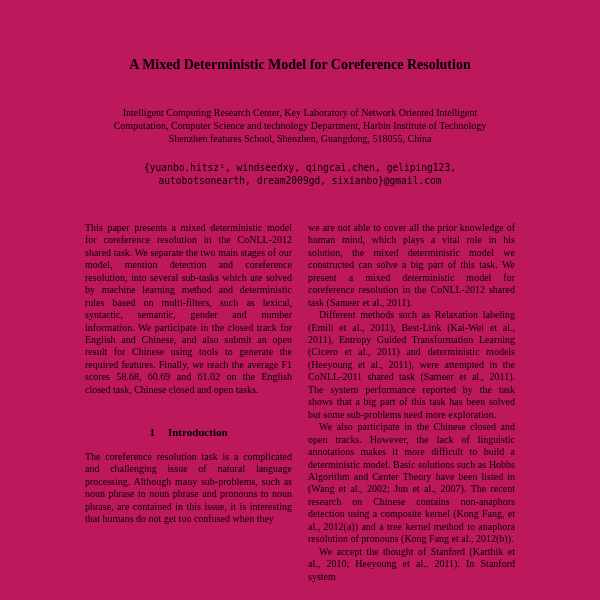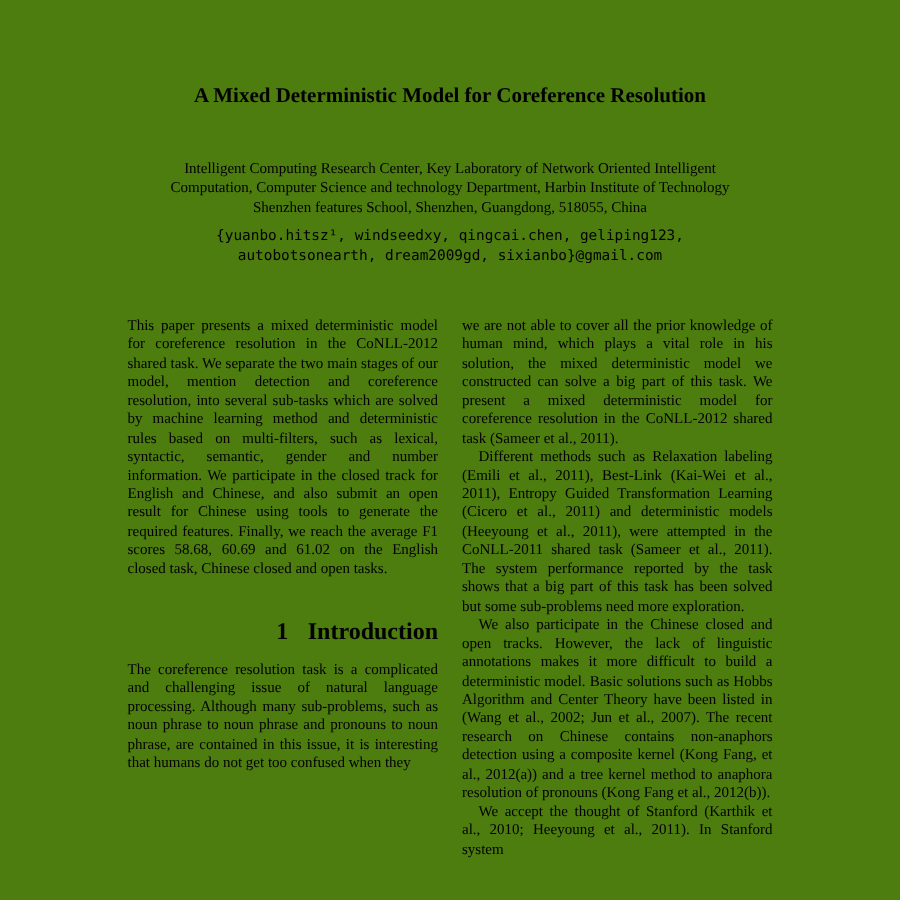--- a/index.html
+++ b/index.html
@@ -1,41 +1,41 @@
 <!DOCTYPE html>
 <html><head>
 <meta charset="utf-8">
 <style>
   * { box-sizing: border-box; }
   html, body { margin: 0; padding: 0; background: #ffffff; }
   body { width: 600px; height: 600px; overflow: hidden; }
   .page {
     width: 600px; height: 600px;
-    background: #4d7c0f; color: #000000;
+    background: #be185d; color: #000000;
     font-family: "Liberation Serif", serif;
     padding: 56px 85px 4px 85px;
     overflow: hidden;
   }
   .title {
     font-size: 14px; font-weight: bold; text-align: center;
     margin: 0 0 32px 0; line-height: 1.25;
   }
   .authors { font-size: 10.5px; font-weight: bold; text-align: center; line-height: 1.32; }
   .affiliation { font-size: 10px; text-align: center; line-height: 1.32; margin-top: 2px; }
   .emails {
     font-family: "DejaVu Sans Mono", "Liberation Mono", monospace;
-    font-size: 9.6px; text-align: center; line-height: 1.4; margin-top: 6px;
+    font-size: 9.6px; text-align: center; line-height: 1.4; margin-top: 16px;
   }
   .authors div, .affiliation div, .emails div { white-space: nowrap; }
   .columns { display: flex; gap: 16px; margin-top: 34px; }
   .col { width: 207px; font-size: 10px; line-height: 12.45px; text-align: justify; }
   .abstract-heading { font-size: 11px; font-weight: bold; text-align: center; margin: 4px 0 10px 0; }
   .para { margin: 0; }
   .para.indent { text-indent: 11px; }
-  .section-heading { font-size: 16px; font-weight: bold; text-align: right; margin: 30px 0 12px 0; }
+  .section-heading { font-size: 11px; font-weight: bold; text-align: center; margin: 30px 0 12px 0; }
   .sec-name { margin-left: 13px; }
 </style>
 </head>
 <body>
 
 <div class="page">
 
   <header>
     <h1 class="title">A Mixed Deterministic Model for Coreference Resolution</h1>
 

